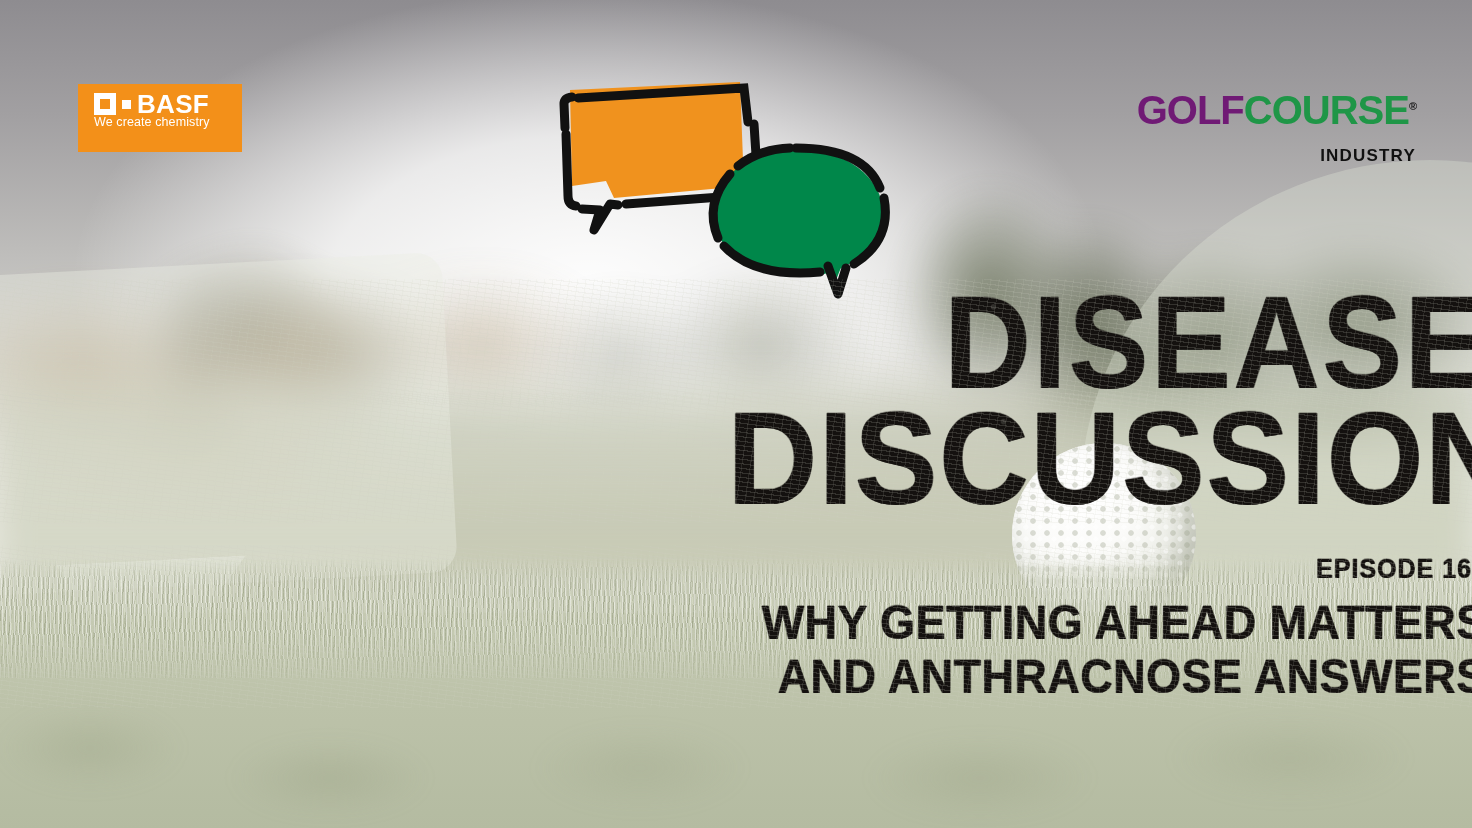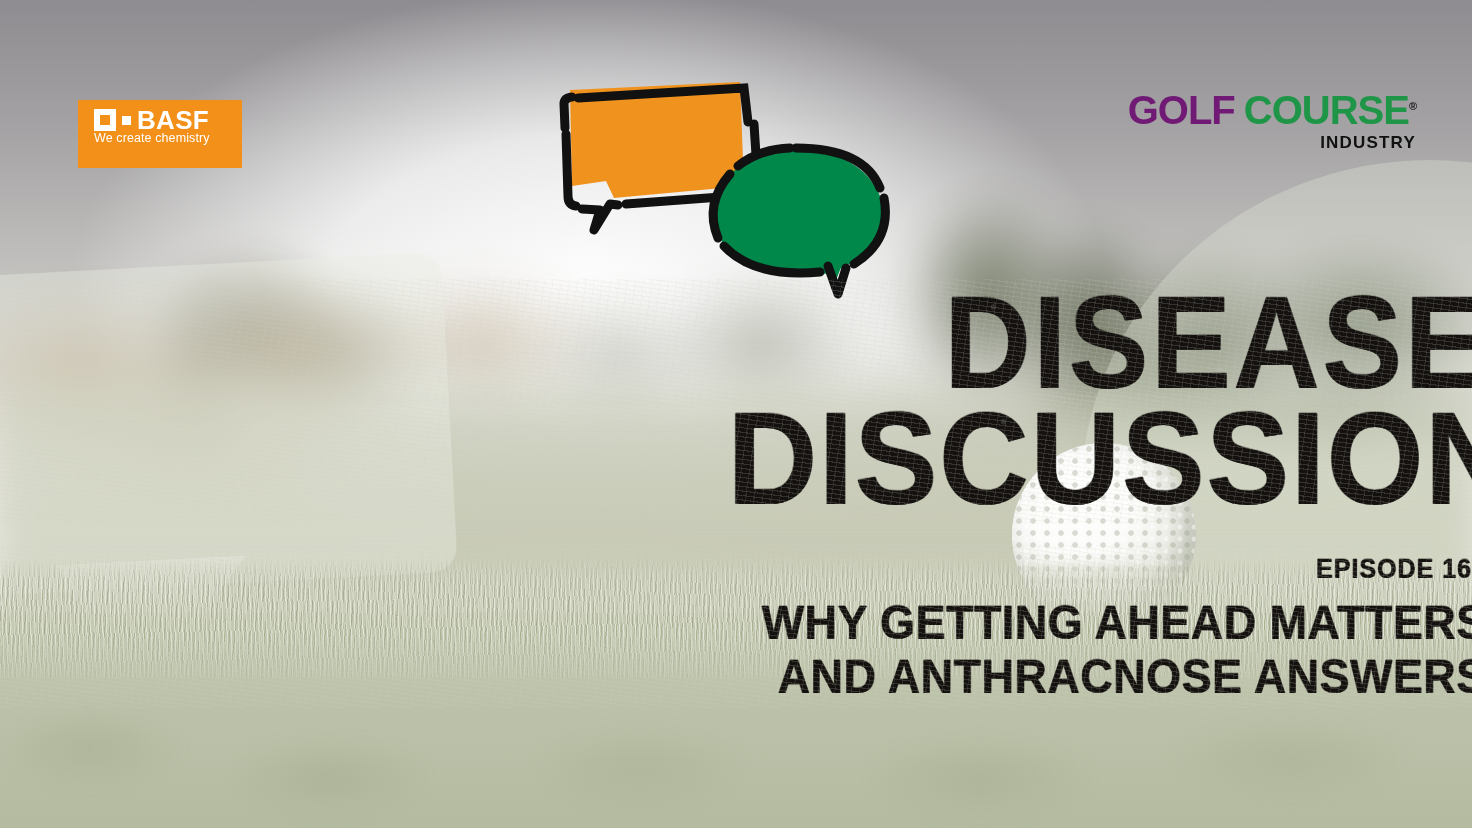--- a/index.html
+++ b/index.html
@@ -142,21 +142,21 @@
       radial-gradient(circle at 50% 50%, rgba(255,255,255,.55) 0 2.0px, rgba(0,0,0,0) 3.0px);
     background-size:14px 12px, 14px 12px;
     background-position:0 0, 7px 6px;
     -webkit-mask-image: radial-gradient(circle at 40% 34%, #000 0%, #000 72%, rgba(0,0,0,.55) 92%, rgba(0,0,0,.2) 100%);
             mask-image: radial-gradient(circle at 40% 34%, #000 0%, #000 72%, rgba(0,0,0,.55) 92%, rgba(0,0,0,.2) 100%);
     opacity:.85;
   }
 
   
   .basf-logo{
-    position:absolute; left:78px; top:100px; width:164px; height:68px;
+    position:absolute; left:78px; top:84px; width:164px; height:68px;
     background:#f39019;
     padding:9px 0 0 16px;
   }
   .basf-row{ display:flex; align-items:center; gap:6px; }
   .basf-mark{
     width:22px; height:22px; background:#fff;
     position:relative;
   }
   .basf-mark::after{
     content:""; position:absolute; left:6px; top:6px; width:10px; height:10px; background:#f39019;
@@ -171,25 +171,25 @@
     font-family:"Liberation Sans", sans-serif;
   }
 
   .gci-logo{ position:absolute; right:56px; top:86px; text-align:right; }
   .gci-main{
     font-weight:bold; font-size:40px; letter-spacing:-1px; line-height:40px;
     font-family:"Liberation Sans", sans-serif;
     white-space:nowrap;
   }
   .gci-golf{ color:#701a75; }
-  .gci-course{ color:#1f9647; margin-left:9px; }
+  .gci-course{ color:#1f9647; }
   .gci-tm{ font-size:11px; vertical-align:super; color:#111; }
   .gci-sub{
     font-weight:bold; font-size:17px; letter-spacing:1.2px; color:#111111;
-    margin-top:3px; font-family:"Liberation Sans", sans-serif;
+    margin-top:16px; font-family:"Liberation Sans", sans-serif;
   }
 
   
   .bubbles{ position:absolute; left:548px; top:78px; width:360px; height:230px; }
 
   
   .title-block{
     position:absolute; left:0; right:0; top:292px; text-align:right;
   }
   .grunge{

